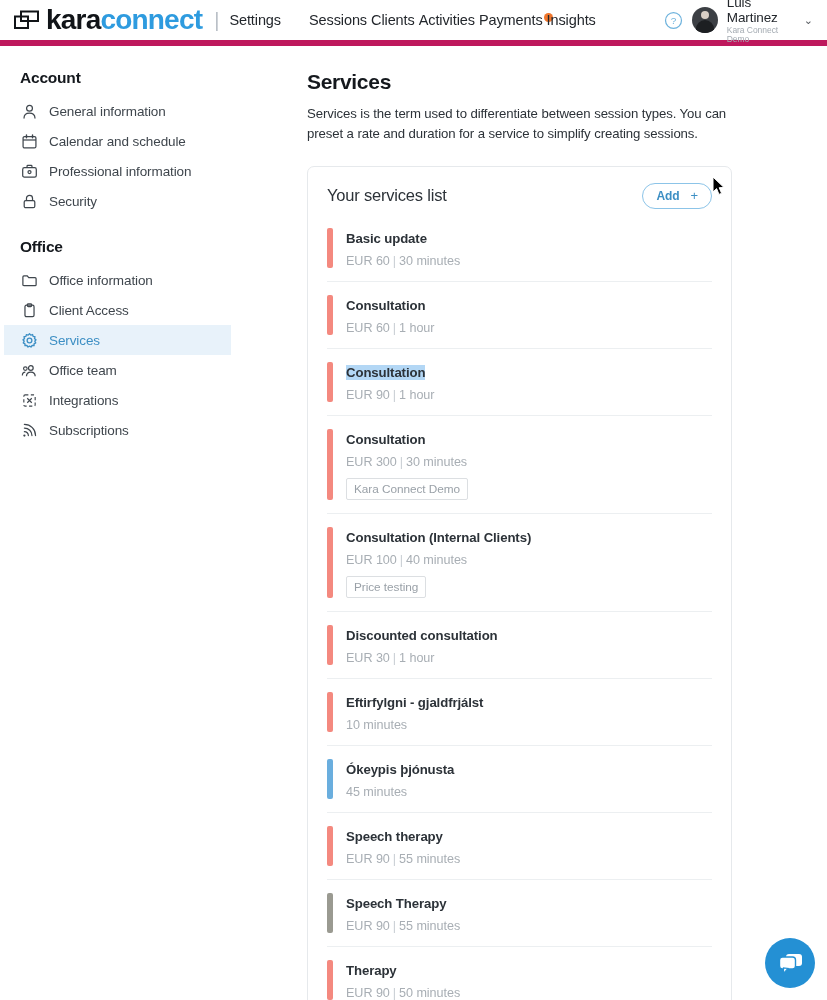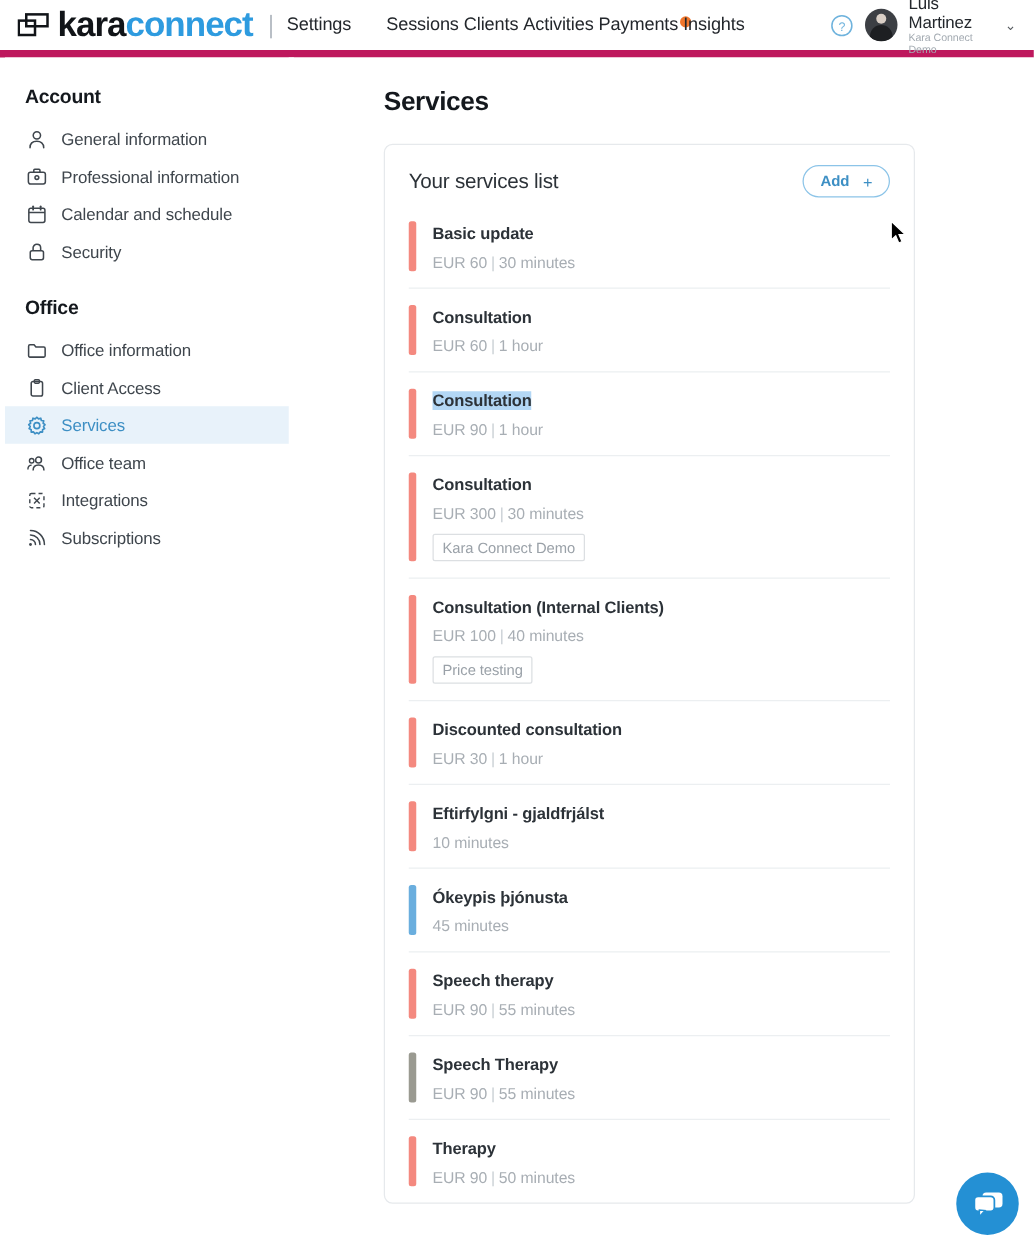--- a/index.html
+++ b/index.html
@@ -237,41 +237,41 @@
         <svg viewBox="0 0 18 18" width="17" height="17">
           <circle cx="9" cy="5.6" r="3.1" fill="none" stroke="#3f464d" stroke-width="1.3"></circle>
           <path d="M3.2,16 C3.2,12.3 5.8,10.6 9,10.6 C12.2,10.6 14.8,12.3 14.8,16" fill="none" stroke="#3f464d" stroke-width="1.3" stroke-linecap="round"></path>
         </svg>
       </span>
       <span class="lbl">General information</span>
     </div>
     <div class="side-item">
       <span class="ico">
         <svg viewBox="0 0 18 18" width="17" height="17">
-          <rect x="1.8" y="5" width="14.4" height="10" rx="1.8" fill="none" stroke="#3f464d" stroke-width="1.3"></rect>
-          <path d="M6.4,5 L6.4,3.4 C6.4,2.9 6.8,2.6 7.2,2.6 L10.8,2.6 C11.2,2.6 11.6,2.9 11.6,3.4 L11.6,5" fill="none" stroke="#3f464d" stroke-width="1.3"></path>
-          <circle cx="9" cy="9.6" r="1.6" fill="none" stroke="#3f464d" stroke-width="1.3"></circle>
-        </svg>
-      </span>
-      <span class="lbl">Professional information</span>
-    </div>
-    <div class="side-item">
-      <span class="ico">
-        <svg viewBox="0 0 18 18" width="17" height="17">
           <rect x="2.2" y="3.8" width="13.6" height="12" rx="1.6" fill="none" stroke="#3f464d" stroke-width="1.3"></rect>
           <path d="M2.2,7.4 L15.8,7.4" stroke="#3f464d" stroke-width="1.3"></path>
           <path d="M5.8,2.2 L5.8,5" stroke="#3f464d" stroke-width="1.5" stroke-linecap="round"></path>
           <path d="M12.2,2.2 L12.2,5" stroke="#3f464d" stroke-width="1.5" stroke-linecap="round"></path>
         </svg>
       </span>
       <span class="lbl">Calendar and schedule</span>
     </div>
     <div class="side-item">
       <span class="ico">
         <svg viewBox="0 0 18 18" width="17" height="17">
+          <rect x="1.8" y="5" width="14.4" height="10" rx="1.8" fill="none" stroke="#3f464d" stroke-width="1.3"></rect>
+          <path d="M6.4,5 L6.4,3.4 C6.4,2.9 6.8,2.6 7.2,2.6 L10.8,2.6 C11.2,2.6 11.6,2.9 11.6,3.4 L11.6,5" fill="none" stroke="#3f464d" stroke-width="1.3"></path>
+          <circle cx="9" cy="9.6" r="1.6" fill="none" stroke="#3f464d" stroke-width="1.3"></circle>
+        </svg>
+      </span>
+      <span class="lbl">Professional information</span>
+    </div>
+    <div class="side-item">
+      <span class="ico">
+        <svg viewBox="0 0 18 18" width="17" height="17">
           <rect x="3.4" y="8" width="11.2" height="7.6" rx="1.6" fill="none" stroke="#3f464d" stroke-width="1.3"></rect>
           <path d="M5.8,8 L5.8,5.6 C5.8,3.9 7.2,2.6 9,2.6 C10.8,2.6 12.2,3.9 12.2,5.6 L12.2,8" fill="none" stroke="#3f464d" stroke-width="1.3"></path>
         </svg>
       </span>
       <span class="lbl">Security</span>
     </div>
     <div class="side-heading office">Office</div>
     <div class="side-item">
       <span class="ico">
         <svg viewBox="0 0 18 18" width="17" height="17">
@@ -326,20 +326,21 @@
           <path d="M3.6,6.4 C8.1,6.4 11.6,9.9 11.6,14.4" fill="none" stroke="#3f464d" stroke-width="1.3" stroke-linecap="round"></path>
           <path d="M3.6,2.6 C10.2,2.6 15.4,7.8 15.4,14.4" fill="none" stroke="#3f464d" stroke-width="1.3" stroke-linecap="round"></path>
         </svg>
       </span>
       <span class="lbl">Subscriptions</span>
     </div>
   </div>
 
 <div class="main">
   <div class="page-title">Services</div>
+  <div class="page-desc">Services is the term used to differentiate between session types. You can preset a rate and duration for a service to simplify creating sessions.</div>
 
   <div class="card">
     <div class="card-head">
       <div class="card-title">Your services list</div>
       <div class="add-btn">
         <span class="add-lbl">Add</span>
         <span class="add-plus">+</span>
       </div>
     </div>
     <div class="svc-list" id="svclist">

